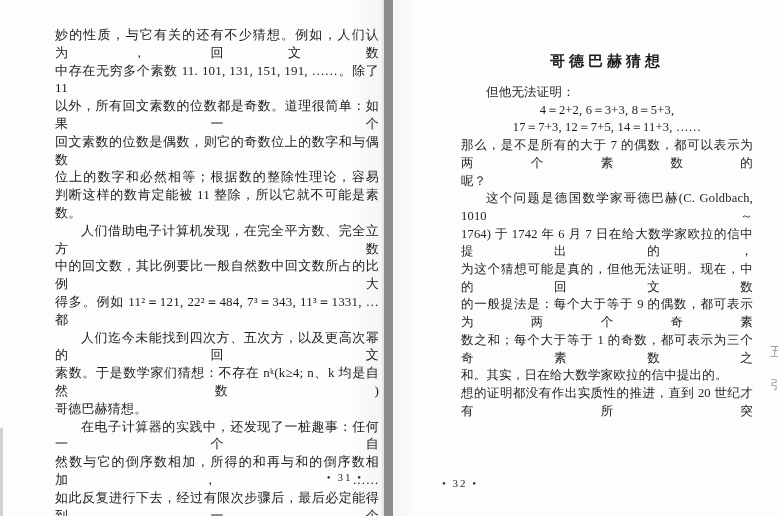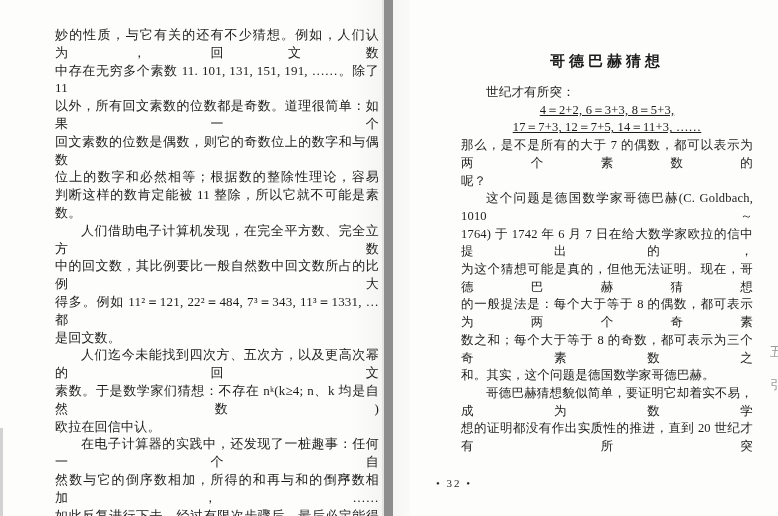--- a/index.html
+++ b/index.html
@@ -27,26 +27,26 @@
   
   #left-body{position:absolute;left:55px;top:26px;width:324px;
     font-size:13px;line-height:17.8px;letter-spacing:.2px;}
   #right-body{position:absolute;left:51px;top:84px;width:292px;
     font-size:12.5px;line-height:17.7px;letter-spacing:.2px;}
   #right-title{position:absolute;left:51px;top:52px;width:292px;
     text-align:center;font-size:15px;font-weight:bold;letter-spacing:4px;}
   .para{margin:0;}
   .line{text-align:justify;text-align-last:justify;white-space:normal;}
   .line.last{text-align-last:left;}
-  .para.center .line{text-align:right;text-align-last:center;text-decoration:underline;}
+  .para.center .line{text-align:right;text-align-last:center;}
   .line.indent{text-indent:2em;}
   
   .pagenum{position:absolute;font-size:11px;letter-spacing:2px;color:#2a2a2a;}
   #pagenum-left{right:20px;top:471px;}
-  #pagenum-right{left:26px;top:477px;font-family:Liberation Serif, serif;}
+  #pagenum-right{left:32px;top:477px;font-family:Liberation Serif, serif;}
 </style>
 </head>
 <body>
 
 <div id="stage">
 
   <div class="page" id="page-left">
     <div id="left-body">
       <div class="para">
           <div class="line">妙的性质，与它有关的还有不少猜想。例如，人们认为，回文数</div>
@@ -54,66 +54,64 @@
           <div class="line">以外，所有回文素数的位数都是奇数。道理很简单：如果一个</div>
           <div class="line">回文素数的位数是偶数，则它的奇数位上的数字和与偶数</div>
           <div class="line">位上的数字和必然相等；根据数的整除性理论，容易</div>
           <div class="line">判断这样的数肯定能被 11 整除，所以它就不可能是素</div>
           <div class="line last">数。</div>
         </div>
       <div class="para">
           <div class="line indent">人们借助电子计算机发现，在完全平方数、完全立方数</div>
           <div class="line">中的回文数，其比例要比一般自然数中回文数所占的比例大</div>
           <div class="line">得多。例如 11²＝121, 22²＝484, 7³＝343, 11³＝1331, …都</div>
-          <div class="line last">是回文数。</div>
         </div>
       <div class="para">
           <div class="line indent">人们迄今未能找到四次方、五次方，以及更高次幂的回文</div>
           <div class="line">素数。于是数学家们猜想：不存在 nᵏ(k≥4; n、k 均是自然数)</div>
-          <div class="line last">欧拉在回信中认。</div>
+          <div class="line last">哥德巴赫猜想。</div>
         </div>
       <div class="para">
           <div class="line indent">在电子计算器的实践中，还发现了一桩趣事：任何一个自</div>
           <div class="line">然数与它的倒序数相加，所得的和再与和的倒序数相加，……</div>
           <div class="line">如此反复进行下去，经过有限次步骤后，最后必定能得到一个</div>
         </div>
 
     </div>
     <div class="pagenum" id="pagenum-left">• 31 •</div>
   </div>
 
   <div id="gutter-shadeL"></div>
   <div id="gutter-light"></div>
   <div id="gutter-dark"></div>
   <div id="gutter-shadeR"></div>
 
   <div class="page" id="page-right">
     <div id="right-title">哥德巴赫猜想</div>
     <div id="right-body">
       <div class="para">
-          <div class="line last indent">世纪才有所突：</div>
+          <div class="line last indent">但他无法证明：</div>
         </div>
       <div class="para center">
           <div class="line">4＝2+2,  6＝3+3,  8＝5+3,</div>
           <div class="line last">17＝7+3,  12＝7+5,  14＝11+3,  ……</div>
         </div>
       <div class="para">
           <div class="line">那么，是不是所有的大于 7 的偶数，都可以表示为两个素数的</div>
           <div class="line last">呢？</div>
         </div>
       <div class="para">
           <div class="line indent">这个问题是德国数学家哥德巴赫(C. Goldbach, 1010～</div>
           <div class="line">1764) 于 1742 年 6 月 7 日在给大数学家欧拉的信中提出的，</div>
-          <div class="line">为这个猜想可能是真的，但他无法证明。现在，哥德巴赫猜想</div>
-          <div class="line">的一般提法是：每个大于等于 8 的偶数，都可表示为两个奇素</div>
-          <div class="line">数之和；每个大于等于 8 的奇数，都可表示为三个奇素数之</div>
-          <div class="line last">和。其实，这个问题是德国数学家哥德巴赫。</div>
+          <div class="line">为这个猜想可能是真的，但他无法证明。现在，中的回文数</div>
+          <div class="line">的一般提法是：每个大于等于 9 的偶数，都可表示为两个奇素</div>
+          <div class="line">数之和；每个大于等于 1 的奇数，都可表示为三个奇素数之</div>
+          <div class="line last">和。其实，日在给大数学家欧拉的信中提出的。</div>
         </div>
       <div class="para">
-          <div class="line indent">哥德巴赫猜想貌似简单，要证明它却着实不易，成为数学</div>
           <div class="line">想的证明都没有作出实质性的推进，直到 20 世纪才有所突</div>
         </div>
 
     </div>
     <div class="pagenum" id="pagenum-right">• 32 •</div>
   </div>
 
   <div id="edge-strip"></div>
   <div class="edge-char" style="top:345px;">五</div>
   <div class="edge-char" style="top:378px;">引</div>

